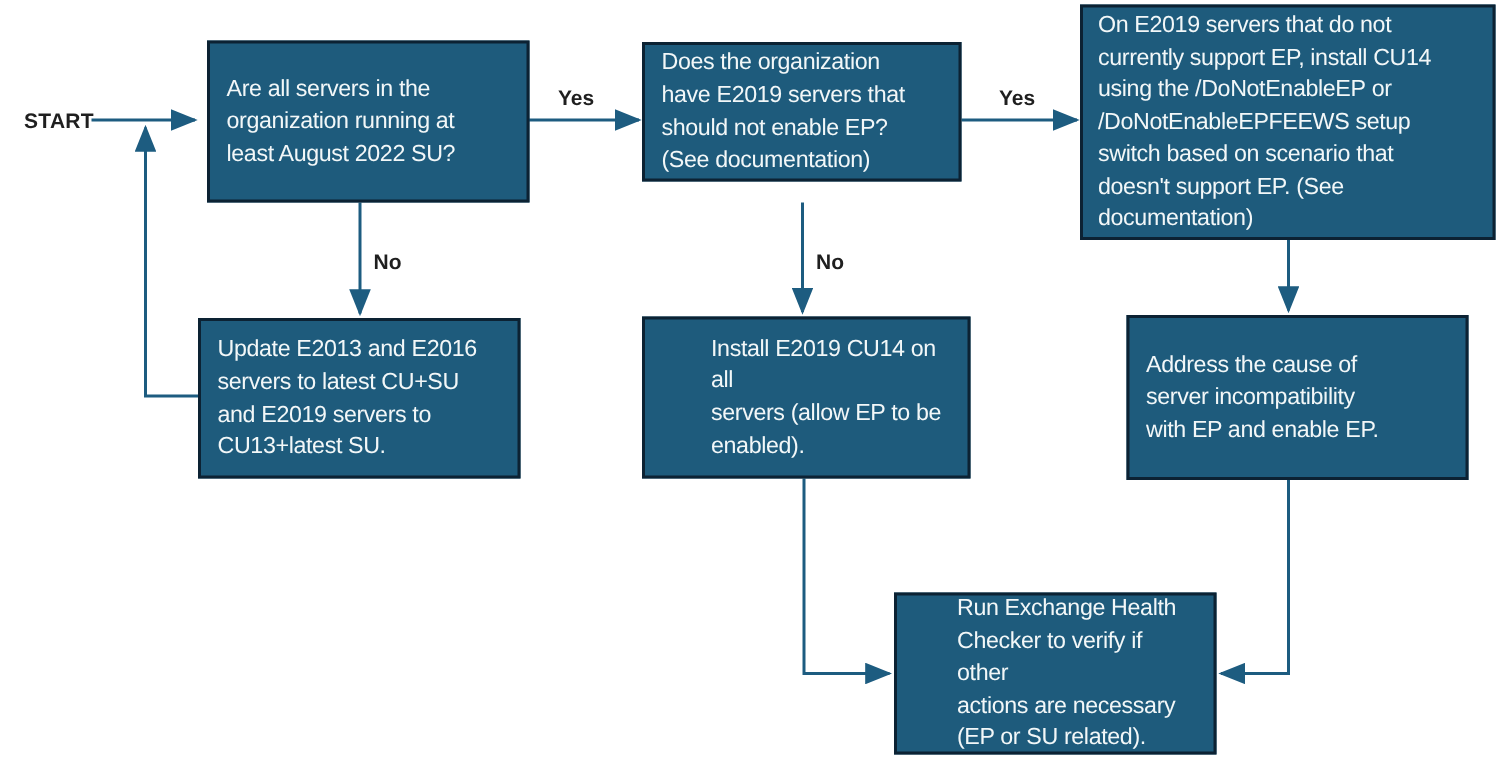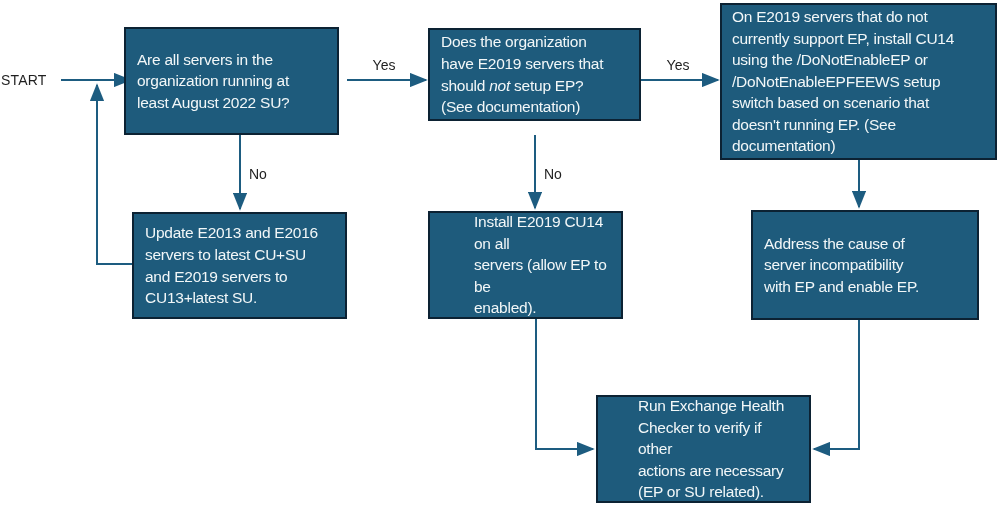--- a/index.html
+++ b/index.html
@@ -30,36 +30,36 @@
     padding:0 11px;
   }
   .node-text{
     white-space:pre-line;
     font-size:15.5px;
     line-height:21.6px;
     letter-spacing:-0.25px;
     font-weight:500;
   }
   .node-text .b{font-weight:400;}
-  .node-text .i{font-style:italic;}
-  .n1{left:124px;top:27px;width:215px;height:108px;}
+  .node-text .i{}
+  .n1{left:138px;top:27px;width:215px;height:108px;}
   .n2{left:428px;top:28px;width:213px;height:93px;}
   .n3{left:720px;top:3px;width:277px;height:157px;padding:0 10px;}
   .n4{left:132px;top:212px;width:215px;height:107px;}
-  .n5{left:428px;top:211px;width:195px;height:108px;padding-left:44px;}
+  .n5{left:428px;top:211px;width:219px;height:108px;padding-left:44px;}
   .n6{left:751px;top:210px;width:228px;height:110px;}
   .n7{left:596px;top:395px;width:215px;height:108px;padding-left:40px;}
   .flow-label{
     position:absolute;
     color:var(--label-text);
     font-size:14px;
-    font-weight:400;
+    font-weight:700;
     line-height:16px;
   }
-  .start{left:1px;top:72px;letter-spacing:0.2px;}
+  .start{left:16px;top:72px;letter-spacing:0.2px;}
   .yes1{left:369px;top:57px;width:30px;text-align:center;}
   .yes2{left:663px;top:57px;width:30px;text-align:center;}
   .no1{left:249px;top:166px;}
   .no2{left:544px;top:166px;}
 </style>
 </head>
 <body>
 
 <div class="canvas">
 
@@ -87,30 +87,30 @@
   <span class="flow-label no2">No</span>
 
   <div class="node n1">
     <div class="node-text"><span>Are all servers in the
 organization running at
 least August 2022 SU?</span></div>
   </div>
   <div class="node n2">
     <div class="node-text"><span>Does the organization
 have E2019 servers that
-should </span><span class="i">not</span><span> setup EP?
+should </span><span class="i">not</span><span> enable EP?
 (See documentation)</span></div>
   </div>
   <div class="node n3">
     <div class="node-text"><span>On E2019 servers that do not
 currently support EP, install CU14
 using the </span><span class="b">/DoNotEnableEP</span><span> or
 </span><span class="b">/DoNotEnableEPFEEWS</span><span> setup
 switch based on scenario that
-doesn't running EP. (See
+doesn't support EP. (See
 documentation)</span></div>
   </div>
   <div class="node n4">
     <div class="node-text"><span>Update E2013 and E2016
 servers to latest CU+SU
 and E2019 servers to
 CU13+latest SU.</span></div>
   </div>
   <div class="node n5">
     <div class="node-text"><span>Install E2019 CU14 on all

